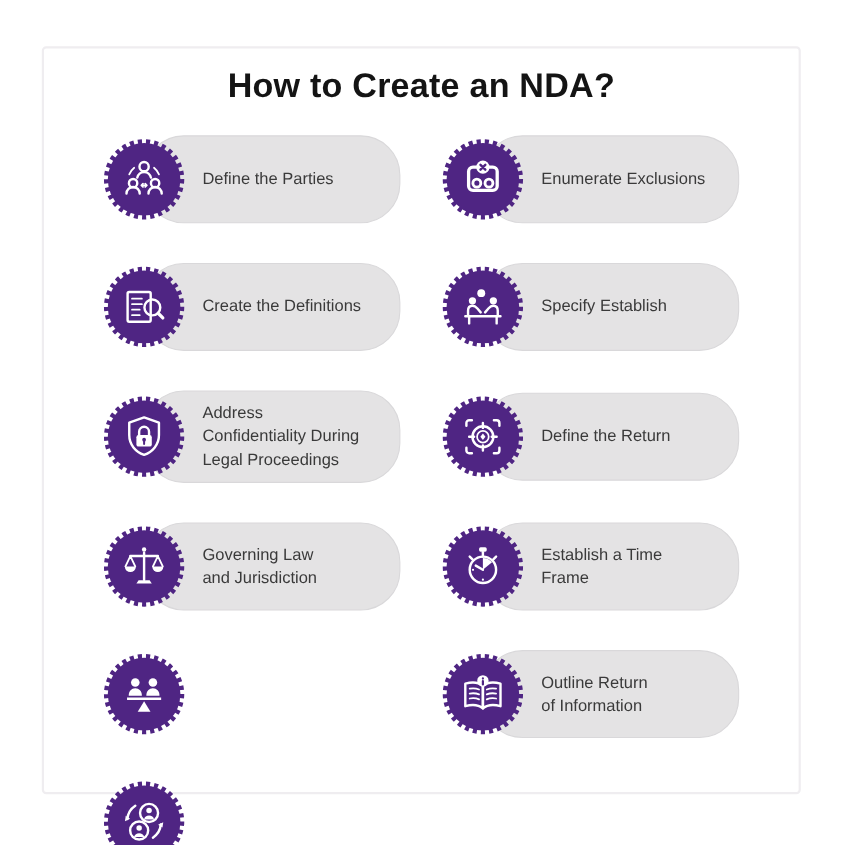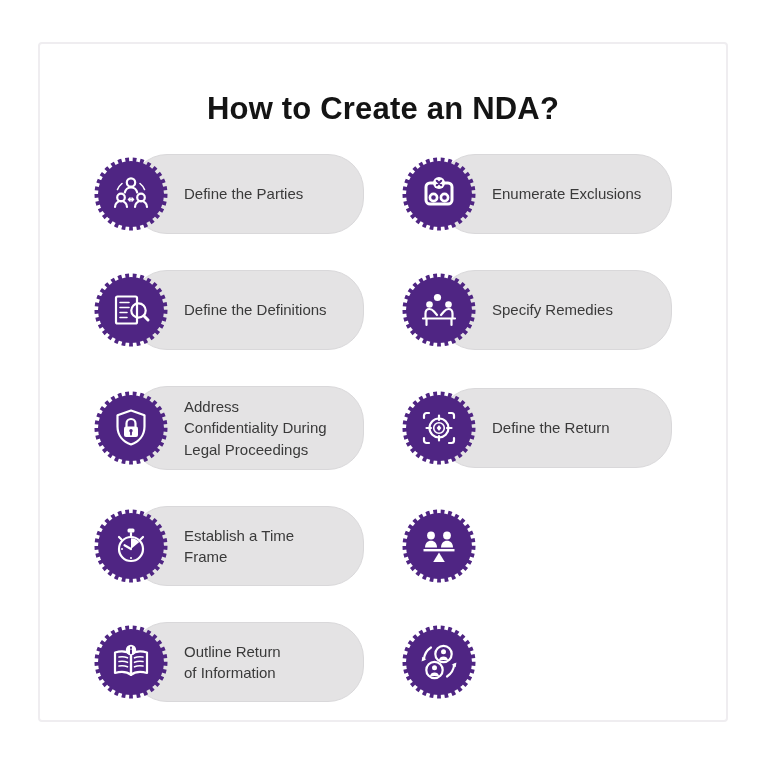--- a/index.html
+++ b/index.html
@@ -8,21 +8,21 @@
     --pill-border:#D9D8DA;
     --text:#3A3A3A;
     --title:#141414;
     --card-border:#EFEDF0;
   }
   *{margin:0;padding:0;box-sizing:border-box;}
   html,body{width:768px;height:768px;background:#fff;overflow:hidden;
     font-family:"Liberation Sans",sans-serif;}
   .card{position:absolute;left:38px;top:42px;width:690px;height:680px;
     background:#fff;border:2px solid var(--card-border);border-radius:4px;
-    padding-top:46px;}
+    padding-top:15px;}
   .title{text-align:center;font-size:31px;font-weight:800;color:var(--title);
     letter-spacing:.2px;line-height:38px;}
   .grid{margin:26px 0 0 52px;width:582px;display:grid;
     grid-template-columns:272px 272px;column-gap:38px;row-gap:17px;gap:36px;}
   .item{position:relative;min-height:80px;display:flex;align-items:center;}
   .badge{position:absolute;left:0;top:50%;transform:translateY(-50%);
     width:78px;height:78px;z-index:2;display:block;}
   .pill{margin-left:39px;width:233px;min-height:80px;display:flex;
     align-items:center;background:var(--pill-bg);
     border:1px solid var(--pill-border);border-radius:36px;
@@ -95,41 +95,41 @@
           <circle class="seal-core" cx="39" cy="39" r="33"></circle>
           <g class="ic" transform="translate(17,17)">
             <rect x="7" y="8.5" width="21" height="27" rx="1.5"></rect>
             <path class="thin" d="M11 14.5h9M11 19.5h9M11 24.5h7M11 29.5h7"></path>
             <circle cx="29.5" cy="22.5" r="7.2"></circle>
             <path d="M34.8 27.8l4.2 4.2" stroke-width="3"></path>
           </g>
         </svg>
       </span>
       <div class="pill">
-        <div class="pill-label">Define the Definitions</div>
+        <div class="pill-label">Create the Definitions</div>
       </div>
     </div>
 
     <div class="item">
       <span class="badge">
         <svg viewBox="0 0 78 78" width="78" height="78">
           <circle class="seal-teeth" cx="39" cy="39" r="31"></circle>
           <circle class="seal-core" cx="39" cy="39" r="33"></circle>
           <g class="ic" transform="translate(17,17)">
             <circle class="f" cx="12.5" cy="16.5" r="3.3"></circle>
             <path d="M8.5 30v-4.5c0-2.8 1.7-4.5 4-4.5 1.9 0 3.2 1 4.5 2.5l3 3.5"></path>
             <circle class="f" cx="31.5" cy="16.5" r="3.3"></circle>
             <path d="M35.5 30v-4.5c0-2.8-1.7-4.5-4-4.5-1.9 0-3.2 1-4.5 2.5l-3 3.5"></path>
             <path d="M6 30.5h32M9.5 30.5V37M34.5 30.5V37"></path>
             <circle class="f" cx="20.5" cy="9.5" r="3.6"></circle>
           </g>
         </svg>
       </span>
       <div class="pill">
-        <div class="pill-label">Specify Remedies</div>
+        <div class="pill-label">Specify Establish</div>
       </div>
     </div>
 
 
     <div class="item">
       <span class="badge">
         <svg viewBox="0 0 78 78" width="78" height="78">
           <circle class="seal-teeth" cx="39" cy="39" r="31"></circle>
           <circle class="seal-core" cx="39" cy="39" r="33"></circle>
           <g class="ic" transform="translate(17,17)">
@@ -160,20 +160,41 @@
             <path d="M22 9.5v4.5M22 30v4.5M9.5 22H14M30 22h4.5"></path>
             <path class="f" d="M22 19l2.3 3-2.3 3-2.3-3z"></path>
           </g>
         </svg>
       </span>
       <div class="pill">
         <div class="pill-label">Define the Return</div>
       </div>
     </div>
 
+    <div class="item">
+      <span class="badge">
+        <svg viewBox="0 0 78 78" width="78" height="78">
+          <circle class="seal-teeth" cx="39" cy="39" r="31"></circle>
+          <circle class="seal-core" cx="39" cy="39" r="33"></circle>
+          <g class="ic" transform="translate(17,17)" stroke-width="2.3">
+            <path d="M22 9.5V34"></path>
+            <circle class="f" cx="22" cy="6.5" r="2"></circle>
+            <path d="M9.5 12.5h25"></path>
+            <path class="thin" d="M9.5 12.5L5 22M9.5 12.5L14 22M34.5 12.5L30 22M34.5 12.5L39 22"></path>
+            <path class="f" d="M4.5 22a5 5 0 0 0 10 0z"></path>
+            <path class="f" d="M29.5 22a5 5 0 0 0 10 0z"></path>
+            <path class="f" d="M17 34.5h10l2 3H15z"></path>
+          </g>
+        </svg>
+      </span>
+      <div class="pill">
+        <div class="pill-label">Governing Law
+and Jurisdiction</div>
+      </div>
+    </div>
 
     <div class="item">
       <span class="badge">
         <svg viewBox="0 0 78 78" width="78" height="78">
           <circle class="seal-teeth" cx="39" cy="39" r="31"></circle>
           <circle class="seal-core" cx="39" cy="39" r="33"></circle>
           <g class="ic" transform="translate(17,17)">
             <circle cx="22" cy="25" r="12"></circle>
             <path d="M22 13V9"></path>
             <rect class="f" x="18.5" y="4.5" width="7" height="4" rx="1.5"></rect>

